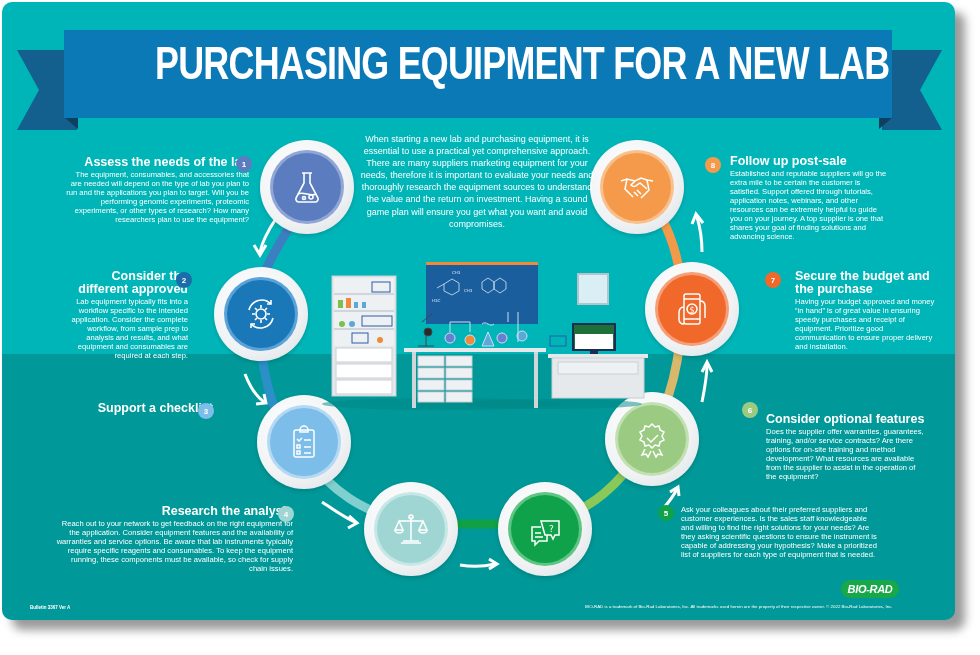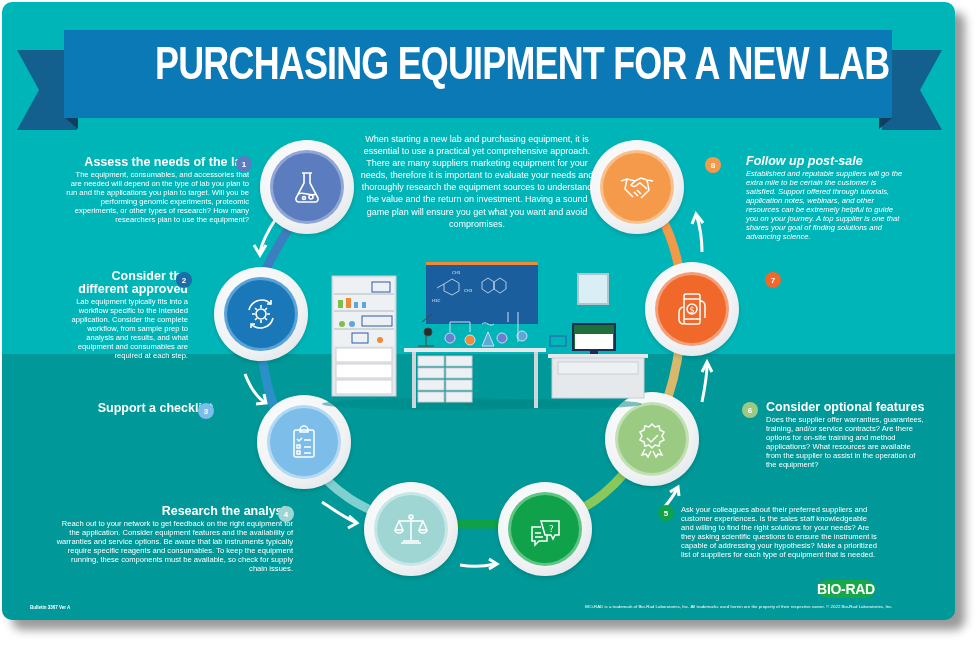--- a/index.html
+++ b/index.html
@@ -28,22 +28,22 @@
          display:flex;align-items:center;justify-content:center;}
   .intro{position:absolute;left:355px;top:131px;width:240px;text-align:center;color:#fff;font-size:9px;line-height:12.1px;}
   
   .circle{position:absolute;width:94px;height:94px;border-radius:50%;background:radial-gradient(circle at 40% 35%,#ffffff 0,#f0f2f4 60%,#d8dde0 100%);
           box-shadow:0 2px 4px rgba(0,0,0,0.15);}
   .circle .inner{position:absolute;left:13px;top:13px;width:68px;height:68px;border-radius:50%;display:flex;align-items:center;justify-content:center;}
   .circle .inner svg{width:40px;height:40px;}
   .path{position:absolute;left:0;top:0;}
   .footer-left{position:absolute;left:28px;top:603px;color:#fff;font-size:4.5px;font-weight:bold;}
   .footer-right{position:absolute;left:583px;top:602px;color:#fff;font-size:4.4px;}
-  .logo{position:absolute;left:815px;top:578px;width:58px;height:18px;background:#18a84a;border-radius:10px;color:#fff;
-        font-weight:bold;font-size:14px;display:flex;align-items:center;justify-content:center;letter-spacing:-0.3px;}
+  .logo{position:absolute;left:839px;top:578px;width:58px;height:18px;background:#18a84a;border-radius:10px;color:#fff;
+        font-weight:bold;font-style:italic;font-size:11px;display:flex;align-items:center;justify-content:center;letter-spacing:-0.3px;}
 </style>
 </head>
 <body>
 
 <div class="shadow"></div>
 <div class="card">
 
   <div class="ribbon-tail left"></div>
   <div class="ribbon-tail right"></div>
   <div class="ribbon-fold left"></div>
@@ -267,29 +267,33 @@
     <p>Reach out to your network to get feedback on the right equipment for the application. Consider equipment features and the availability of warranties and service options. Be aware that lab instruments typically require specific reagents and consumables. To keep the equipment running, these components must be available, so check for supply chain issues.</p>
   </div>
   <div class="badge" style="left:276px;top:504px;background:#9fd6d4;">4</div>
 
   <div class="badge" style="left:656px;top:503px;background:#0fa24a;">5</div>
   <div class="step left-align" style="left:679px;top:502px;width:200px;">
     <p>Ask your colleagues about their preferred suppliers and customer experiences. Is the sales staff knowledgeable and willing to find the right solutions for your needs? Are they asking scientific questions to ensure the instrument is capable of addressing your hypothesis? Make a prioritized list of suppliers for each type of equipment that is needed.</p>
   </div>
 
   <div class="badge" style="left:740px;top:400px;background:#9bcb83;">6</div>
-  <div class="step left-align" style="left:764px;top:399px;width:160px;">
+  <div class="step left-align" style="left:764px;top:411px;width:160px;">
     <h3>Consider optional features</h3>
-    <p>Does the supplier offer warranties, guarantees, training, and/or service contracts? Are there options for on-site training and method applications?  What resources are available from the supplier to assist in the operation of the equipment?</p>
+    <p>Does the supplier offer warranties, guarantees, training, and/or service contracts? Are there options for on-site training and method development?  What resources are available from the supplier to assist in the operation of the equipment?</p>
   </div>
 
   <div class="badge" style="left:763px;top:270px;background:#f0682a;">7</div>
+  <div class="step left-align" style="left:793px;top:268px;width:140px;">
+    <h3>Secure the budget and the purchase</h3>
+    <p>Having your budget approved and money “in hand” is of great value in ensuring speedy purchases and receipt of equipment. Prioritize good communication to ensure proper delivery and installation.</p>
+  </div>
 
   <div class="badge" style="left:703px;top:155px;background:#f59a4a;">8</div>
-  <div class="step left-align" style="left:744px;top:153px;width:160px;font-style:italic;">
+  <div class="step left-align" style="left:728px;top:153px;width:160px;">
     <h3>Follow up post-sale</h3>
     <p>Established and reputable suppliers will go the extra mile to be certain the customer is satisfied. Support offered through tutorials, application notes, webinars, and other resources can be extremely helpful to guide you on your journey. A top supplier is one that shares your goal of finding solutions and advancing science.</p>
   </div>
 
   <div class="footer-left">Bulletin 3367 Ver A</div>
   <div class="logo">BIO-RAD</div>
   <div class="footer-right">BIO-RAD is a trademark of Bio-Rad Laboratories, Inc. All trademarks used herein are the property of their respective owner. © 2022 Bio-Rad Laboratories, Inc.</div>
 </div>
 
 </body></html>

